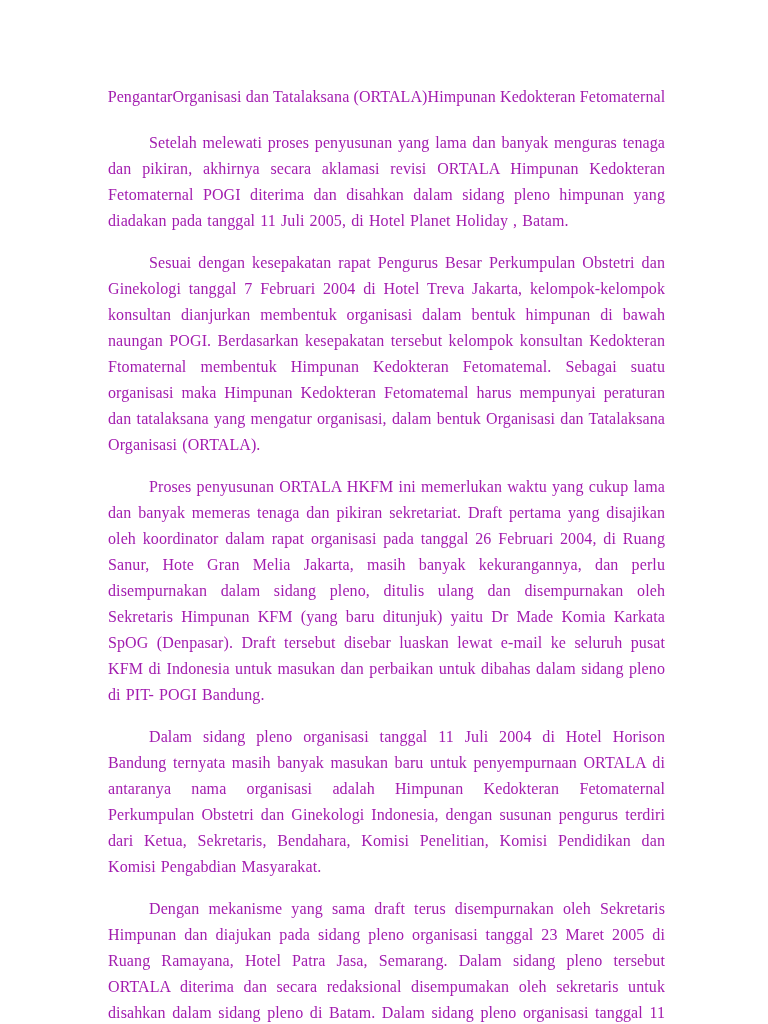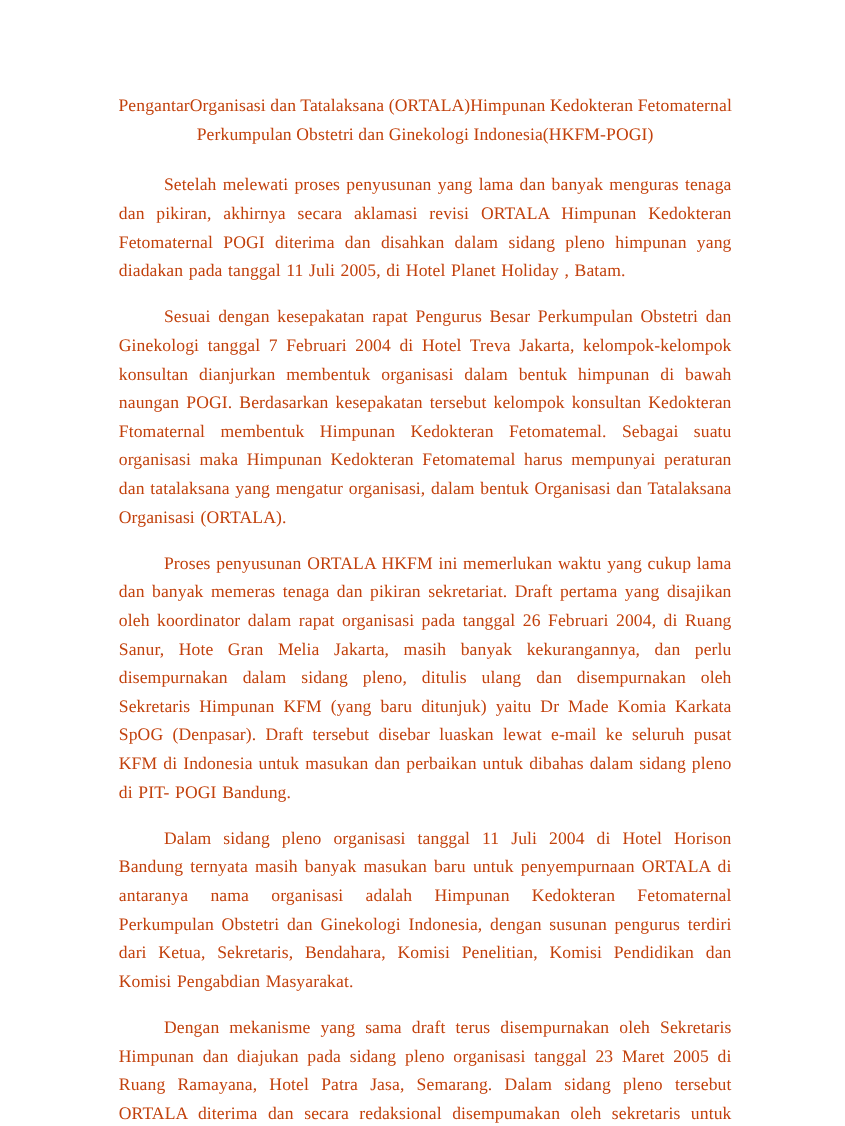--- a/index.html
+++ b/index.html
@@ -12,21 +12,21 @@
     background: #ffffff;
     overflow: hidden;
   }
   .page {
     box-sizing: border-box;
     width: 768px;
     height: 1024px;
     background: #ffffff;
     padding: 84px 87px 0 92px;
     font-family: "Liberation Serif", "DejaVu Serif", serif;
-    color: #c2410c;
+    color: #a21caf;
     -webkit-font-smoothing: antialiased;
   }
   .doc-title {
     font-size: 16px;
     font-weight: normal;
     line-height: 26px;
     text-align: center;
     margin: 0 0 20px 0;
     letter-spacing: 0.1px;
   }
@@ -42,21 +42,20 @@
     letter-spacing: 0.1px;
     word-spacing: 1px;
   }
 </style>
 </head>
 <body>
 
 <div class="page">
   <h1 class="doc-title">
     <span class="title-line">PengantarOrganisasi dan Tatalaksana (ORTALA)Himpunan Kedokteran Fetomaternal</span>
-    <span class="title-line">Perkumpulan Obstetri dan Ginekologi Indonesia(HKFM-POGI)</span>
   </h1>
 
   <div class="doc-body">
     <p>Setelah melewati proses penyusunan yang lama dan banyak menguras tenaga dan pikiran, akhirnya secara aklamasi revisi ORTALA Himpunan Kedokteran Fetomaternal POGI diterima dan disahkan dalam sidang pleno himpunan yang diadakan pada tanggal 11 Juli 2005, di Hotel Planet Holiday , Batam.</p>
     <p>Sesuai dengan kesepakatan rapat Pengurus Besar Perkumpulan Obstetri dan Ginekologi tanggal 7 Februari 2004 di Hotel Treva Jakarta, kelompok-kelompok konsultan dianjurkan membentuk organisasi dalam bentuk himpunan di bawah naungan POGI. Berdasarkan kesepakatan tersebut kelompok konsultan Kedokteran Ftomaternal membentuk Himpunan Kedokteran Fetomatemal. Sebagai suatu organisasi maka Himpunan Kedokteran Fetomatemal harus mempunyai peraturan dan tatalaksana yang mengatur organisasi, dalam bentuk Organisasi dan Tatalaksana Organisasi (ORTALA).</p>
     <p>Proses penyusunan ORTALA HKFM ini memerlukan waktu yang cukup lama dan banyak memeras tenaga dan pikiran sekretariat. Draft pertama yang disajikan oleh koordinator dalam rapat organisasi pada tanggal 26 Februari 2004, di Ruang Sanur, Hote Gran Melia Jakarta, masih banyak kekurangannya, dan perlu disempurnakan dalam sidang pleno, ditulis ulang dan disempurnakan oleh Sekretaris Himpunan KFM (yang baru ditunjuk) yaitu Dr Made Komia Karkata SpOG (Denpasar). Draft tersebut disebar luaskan lewat e-mail ke seluruh pusat KFM di Indonesia untuk masukan dan perbaikan untuk dibahas dalam sidang pleno di PIT- POGI Bandung.</p>
     <p>Dalam sidang pleno organisasi tanggal 11 Juli 2004 di Hotel Horison Bandung ternyata masih banyak masukan baru untuk penyempurnaan ORTALA di antaranya nama organisasi adalah Himpunan Kedokteran Fetomaternal Perkumpulan Obstetri dan Ginekologi Indonesia, dengan susunan pengurus terdiri dari Ketua, Sekretaris, Bendahara, Komisi Penelitian, Komisi Pendidikan dan Komisi Pengabdian Masyarakat.</p>
     <p>Dengan mekanisme yang sama draft terus disempurnakan oleh Sekretaris Himpunan dan diajukan pada sidang pleno organisasi tanggal 23 Maret 2005 di Ruang Ramayana, Hotel Patra Jasa, Semarang. Dalam sidang pleno tersebut ORTALA diterima dan secara redaksional disempumakan oleh sekretaris untuk disahkan dalam sidang pleno di Batam. Dalam sidang pleno organisasi tanggal 11 Juli 2005 di Hotel Planet Holiday, Batam ORTALA disahkan dan mulai diberlakukan.</p>
   </div>
 </div>

